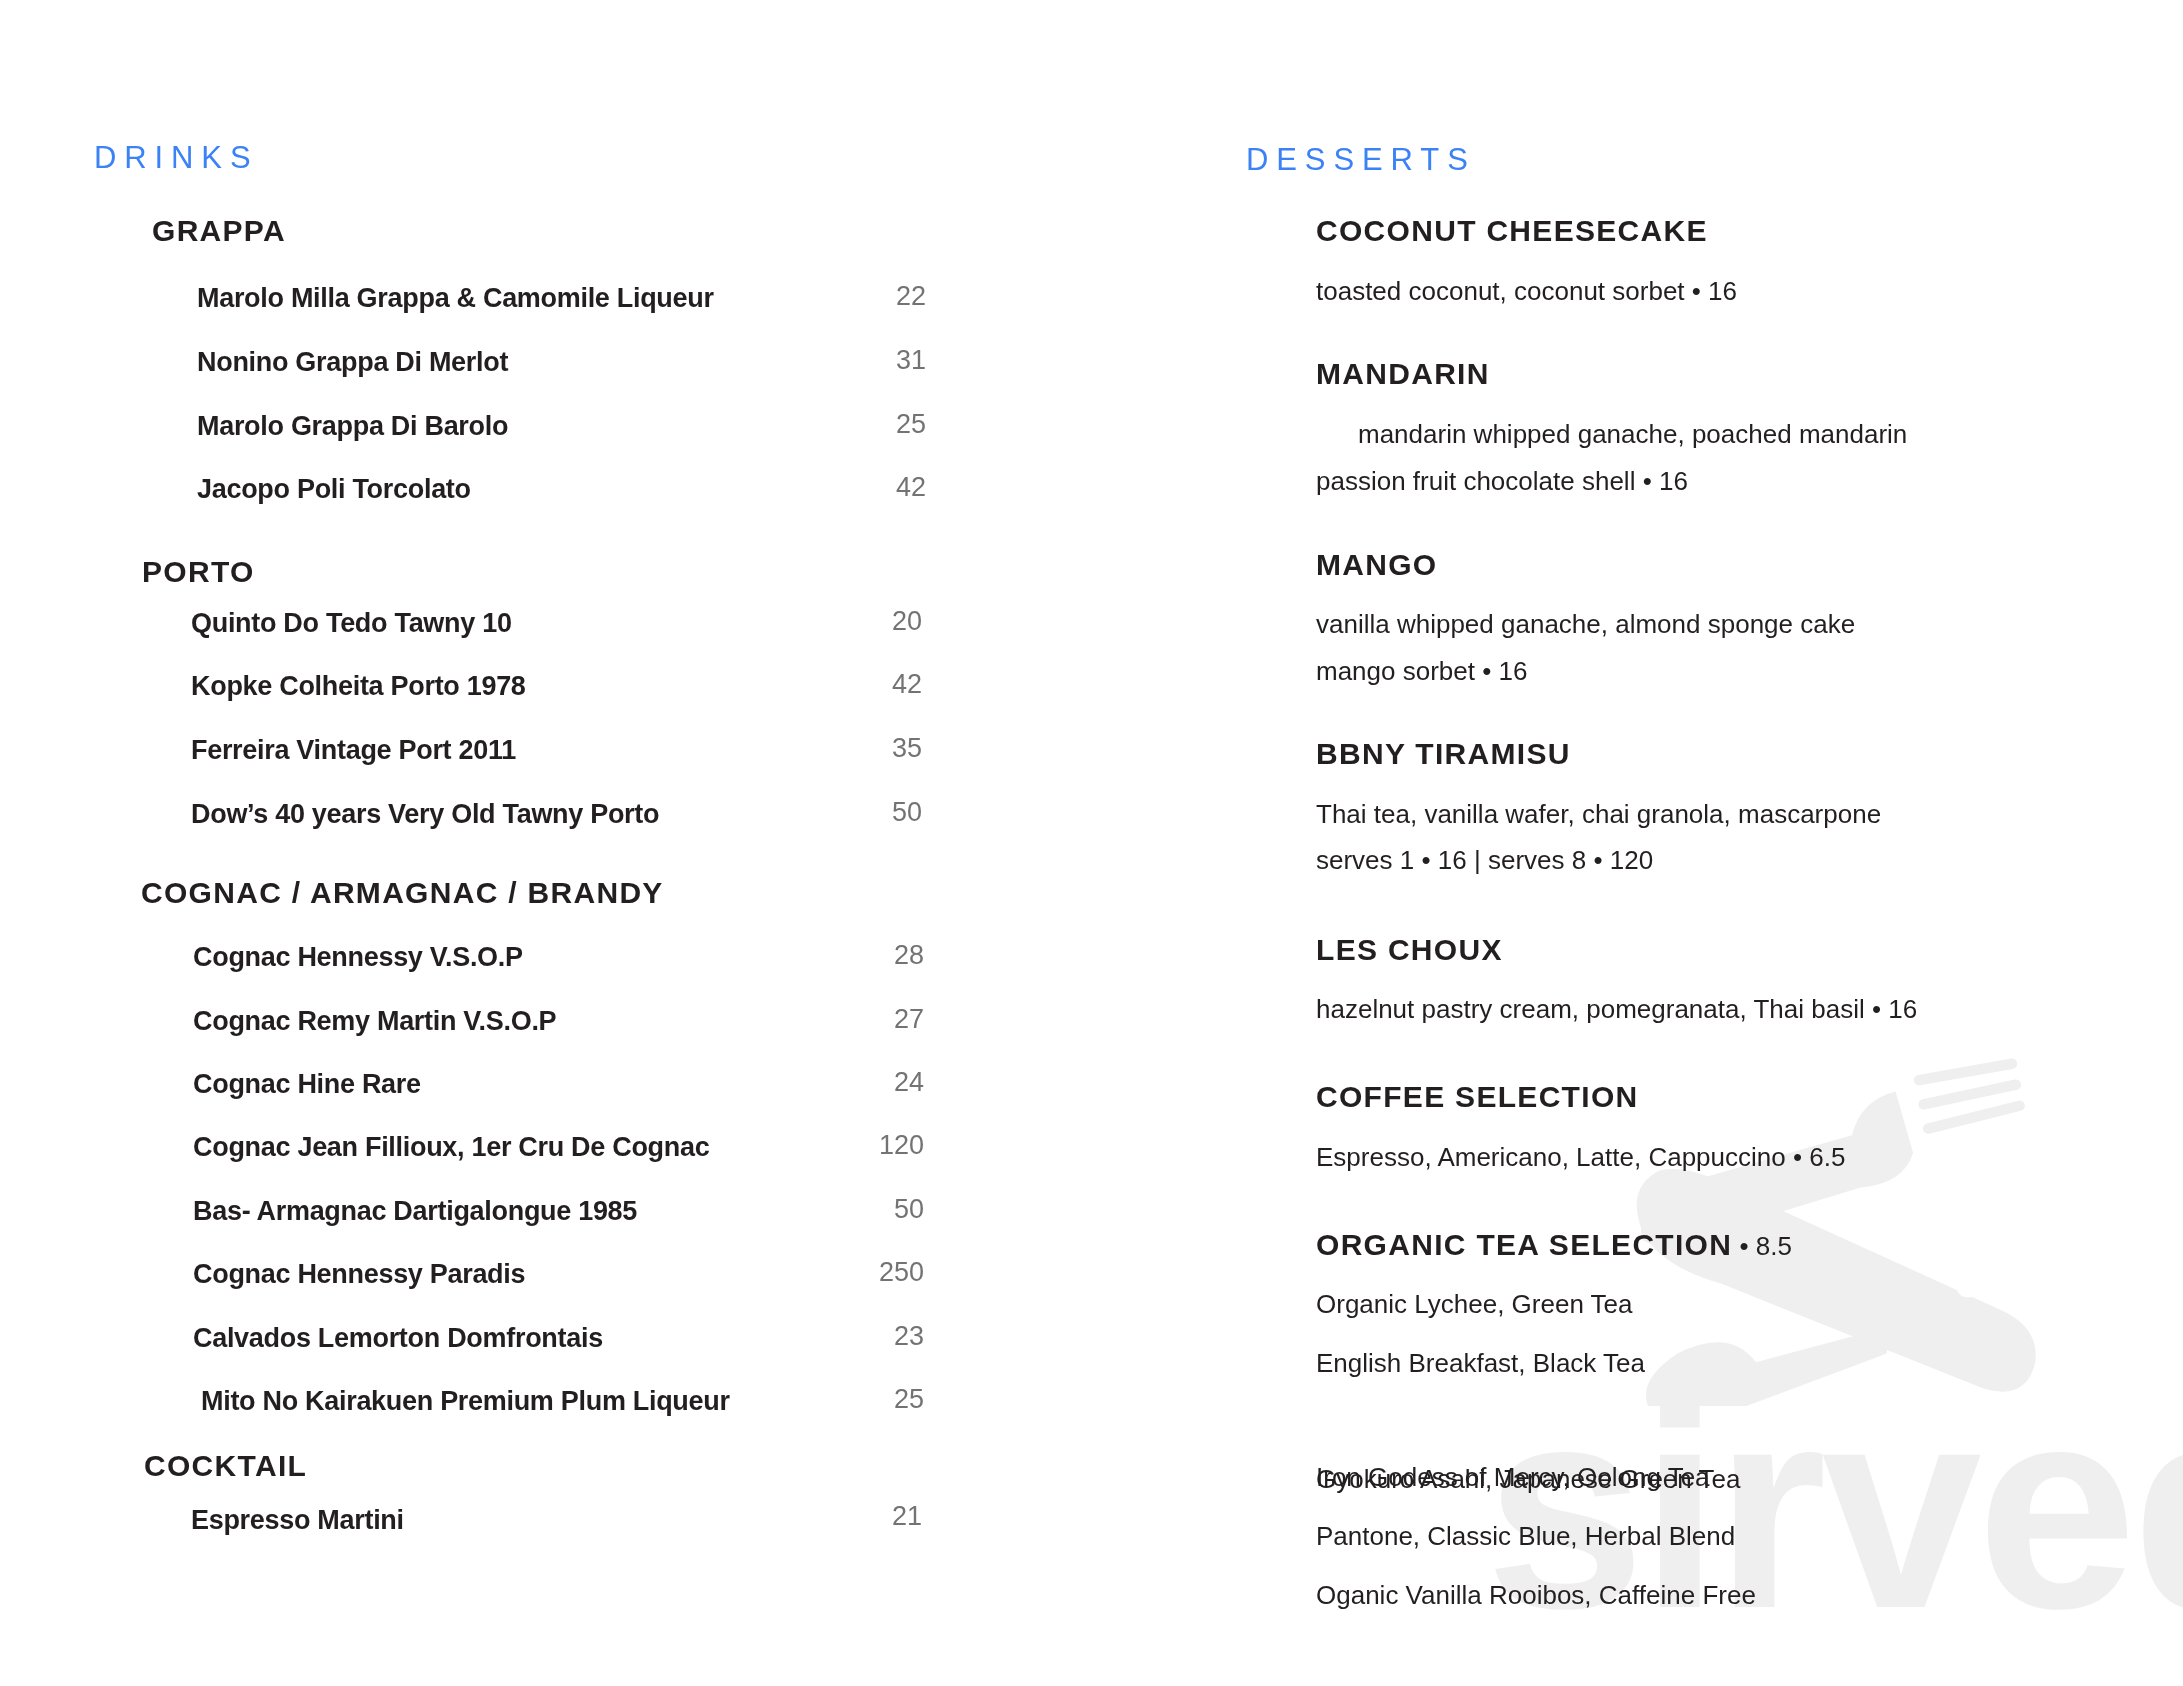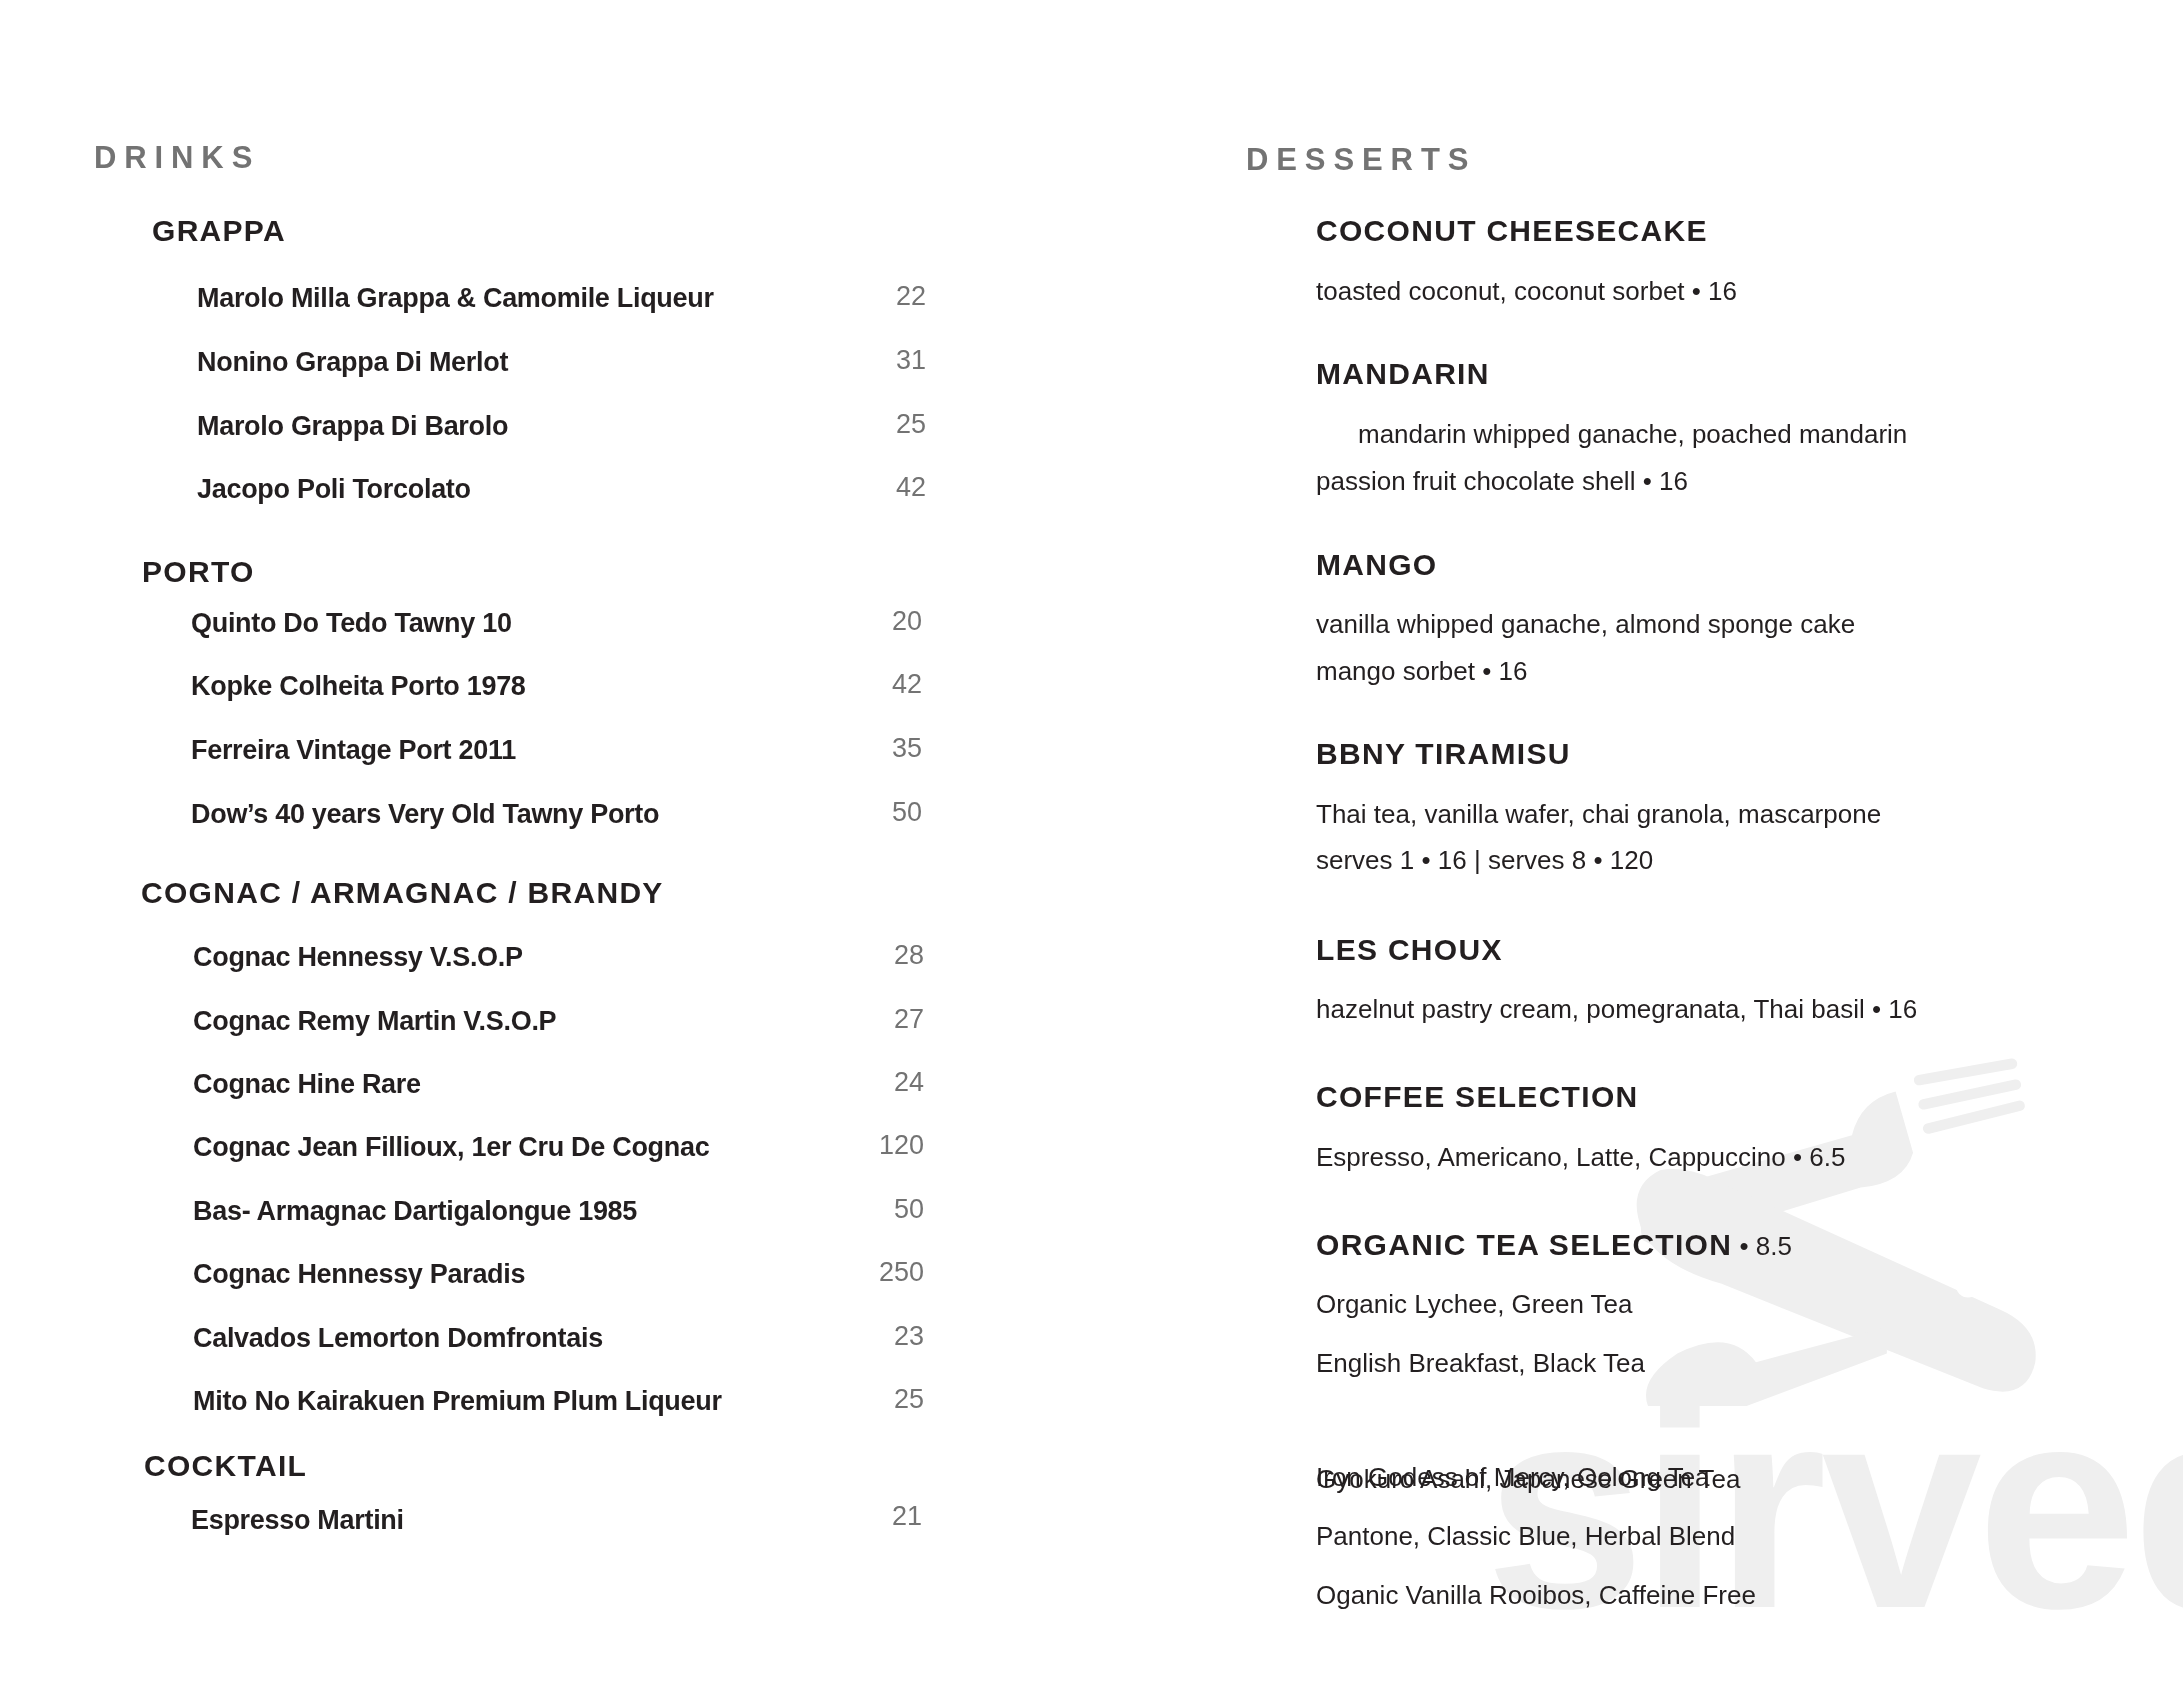--- a/index.html
+++ b/index.html
@@ -3,21 +3,21 @@
   <meta charset="utf-8">
   <style>
     html, body { margin: 0; padding: 0; background: #ffffff; }
     body {
       width: 2184px; height: 1687px; position: relative; overflow: hidden;
       font-family: "Liberation Sans", "DejaVu Sans", sans-serif;
       color: #231f20;
     }
     .abs { position: absolute; }
     .section-title {
-      font-size: 31px; letter-spacing: 7.9px; font-weight: 700; color: #737373;
+      font-size: 31px; letter-spacing: 7.9px; font-weight: 400; color: #3b82f6;
     }
     .cat-title {
       font-size: 30px; font-weight: 700; letter-spacing: 1.3px; color: #231f20;
     }
     .drink-row {
       position: absolute; height: 35px; display: flex; align-items: center;
     }
     .drink-name {
       font-size: 27px; font-weight: 700; color: #231f20; letter-spacing: -0.3px;
     }
@@ -139,21 +139,21 @@
   <div class="drink-row" style="left:193px; top:1257px;">
     <span class="drink-name">Cognac Hennessy Paradis</span>
   </div>
   <div class="drink-price" style="left:845px; top:1257px;">250</div>
 
   <div class="drink-row" style="left:193px; top:1321px;">
     <span class="drink-name">Calvados Lemorton Domfrontais</span>
   </div>
   <div class="drink-price" style="left:845px; top:1321px;">23</div>
 
-  <div class="drink-row" style="left:193px; top:1384px;justify-content:center;">
+  <div class="drink-row" style="left:201px; top:1384px;justify-content:center;">
     <span class="drink-name">Mito No Kairakuen Premium Plum Liqueur</span>
   </div>
   <div class="drink-price" style="left:845px; top:1384px;">25</div>
 
   <div class="abs cat-title" style="left:144px; top:1449px;">COCKTAIL</div>
 
   <div class="drink-row" style="left:191px; top:1501px;align-items:flex-end;">
     <span class="drink-name">Espresso Martini</span>
   </div>
   <div class="drink-price" style="left:843px; top:1501px;">21</div>

